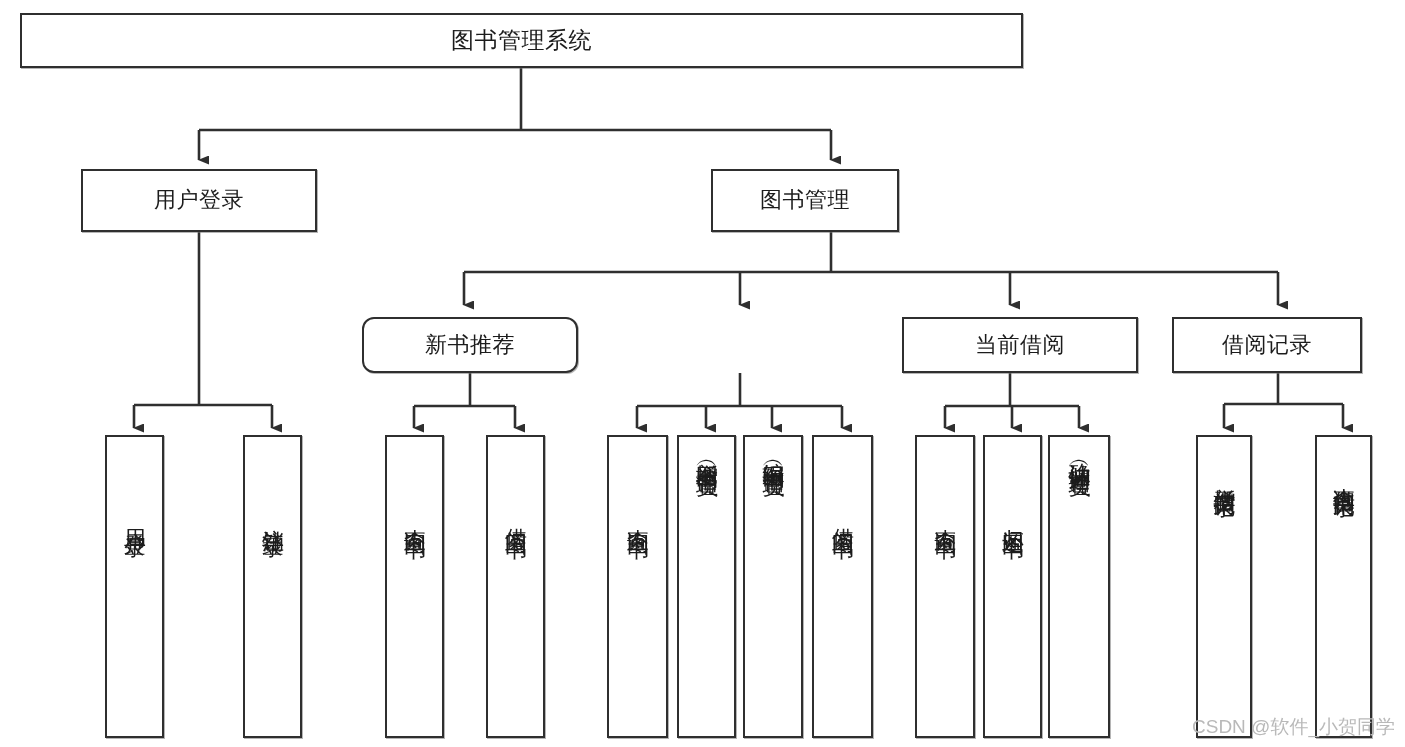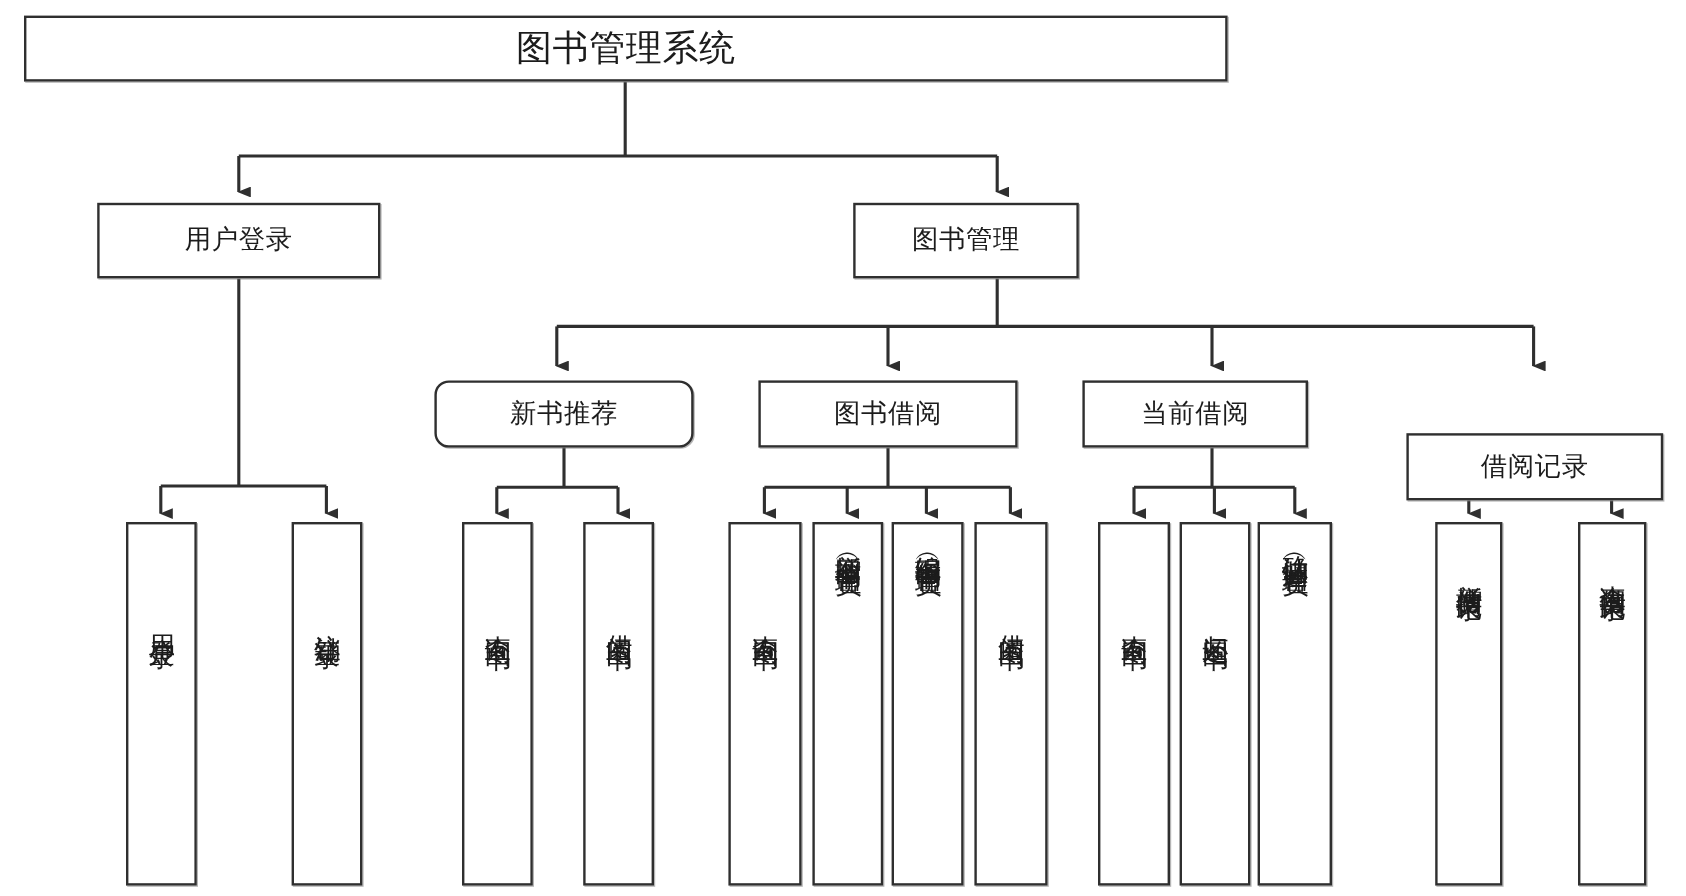--- a/index.html
+++ b/index.html
@@ -42,21 +42,21 @@
     text-align: center;
     letter-spacing: 0.5px;
   }
   
   .node.horiz .node-label {
     writing-mode: horizontal-tb;
     font-size: 22px;
     line-height: 1.2;
   }
   .node.root .node-label {
-    font-size: 30px;
+    font-size: 23px;
   }
   
   .node.vert {
     align-items: flex-start;
     padding-top: 6px;
   }
   .node.vert .node-label {
     writing-mode: vertical-rl;
     text-orientation: upright;
     font-size: 22px;
@@ -139,27 +139,24 @@
   <div class="node horiz" style="left:81px; top:169px; width:236px; height:63px;">
     <span class="node-label">用户登录</span>
   </div>
   <div class="node horiz" style="left:711px; top:169px; width:188px; height:63px;">
     <span class="node-label">图书管理</span>
   </div>
 
   <div class="node horiz" style="left:362px; top:317px; width:216px; height:56px;border-radius:12px;">
     <span class="node-label">新书推荐</span>
   </div>
-  <div class="node horiz" style="left:632px; top:317px; width:216px; height:56px;">
-    <span class="node-label">图书借阅</span>
-  </div>
-  <div class="node horiz" style="left:902px; top:317px; width:188px; height:56px;">
+  <div class="node horiz" style="left:902px; top:317px; width:236px; height:56px;">
     <span class="node-label">当前借阅</span>
   </div>
-  <div class="node horiz" style="left:1172px; top:317px; width:214px; height:56px;margin-top:44px;">
+  <div class="node horiz" style="left:1172px; top:317px; width:190px; height:56px;">
     <span class="node-label">借阅记录</span>
   </div>
 
   <div class="node vert" style="left:105px; top:435px; width:59px; height:303px; padding-top:74px;">
     <span class="node-label">用户登录</span>
   </div>
   <div class="node vert" style="left:243px; top:435px; width:59px; height:303px; padding-top:74px;">
     <span class="node-label">注销登录</span>
   </div>
 
@@ -193,14 +190,15 @@
     <span class="node-label">确认归还（管理员）</span>
   </div>
 
   <div class="node vert tall-text" style="left:1196px; top:435px; width:56px; height:303px; padding-top:33px;">
     <span class="node-label">新增借阅记录</span>
   </div>
   <div class="node vert tall-text" style="left:1315px; top:435px; width:57px; height:303px; padding-top:33px;">
     <span class="node-label">查询借阅记录</span>
   </div>
 
+  <div class="watermark" style="left:1192px; top:714px;">CSDN @软件_小贺同学</div>
 
 </div>
 
 </body></html>

